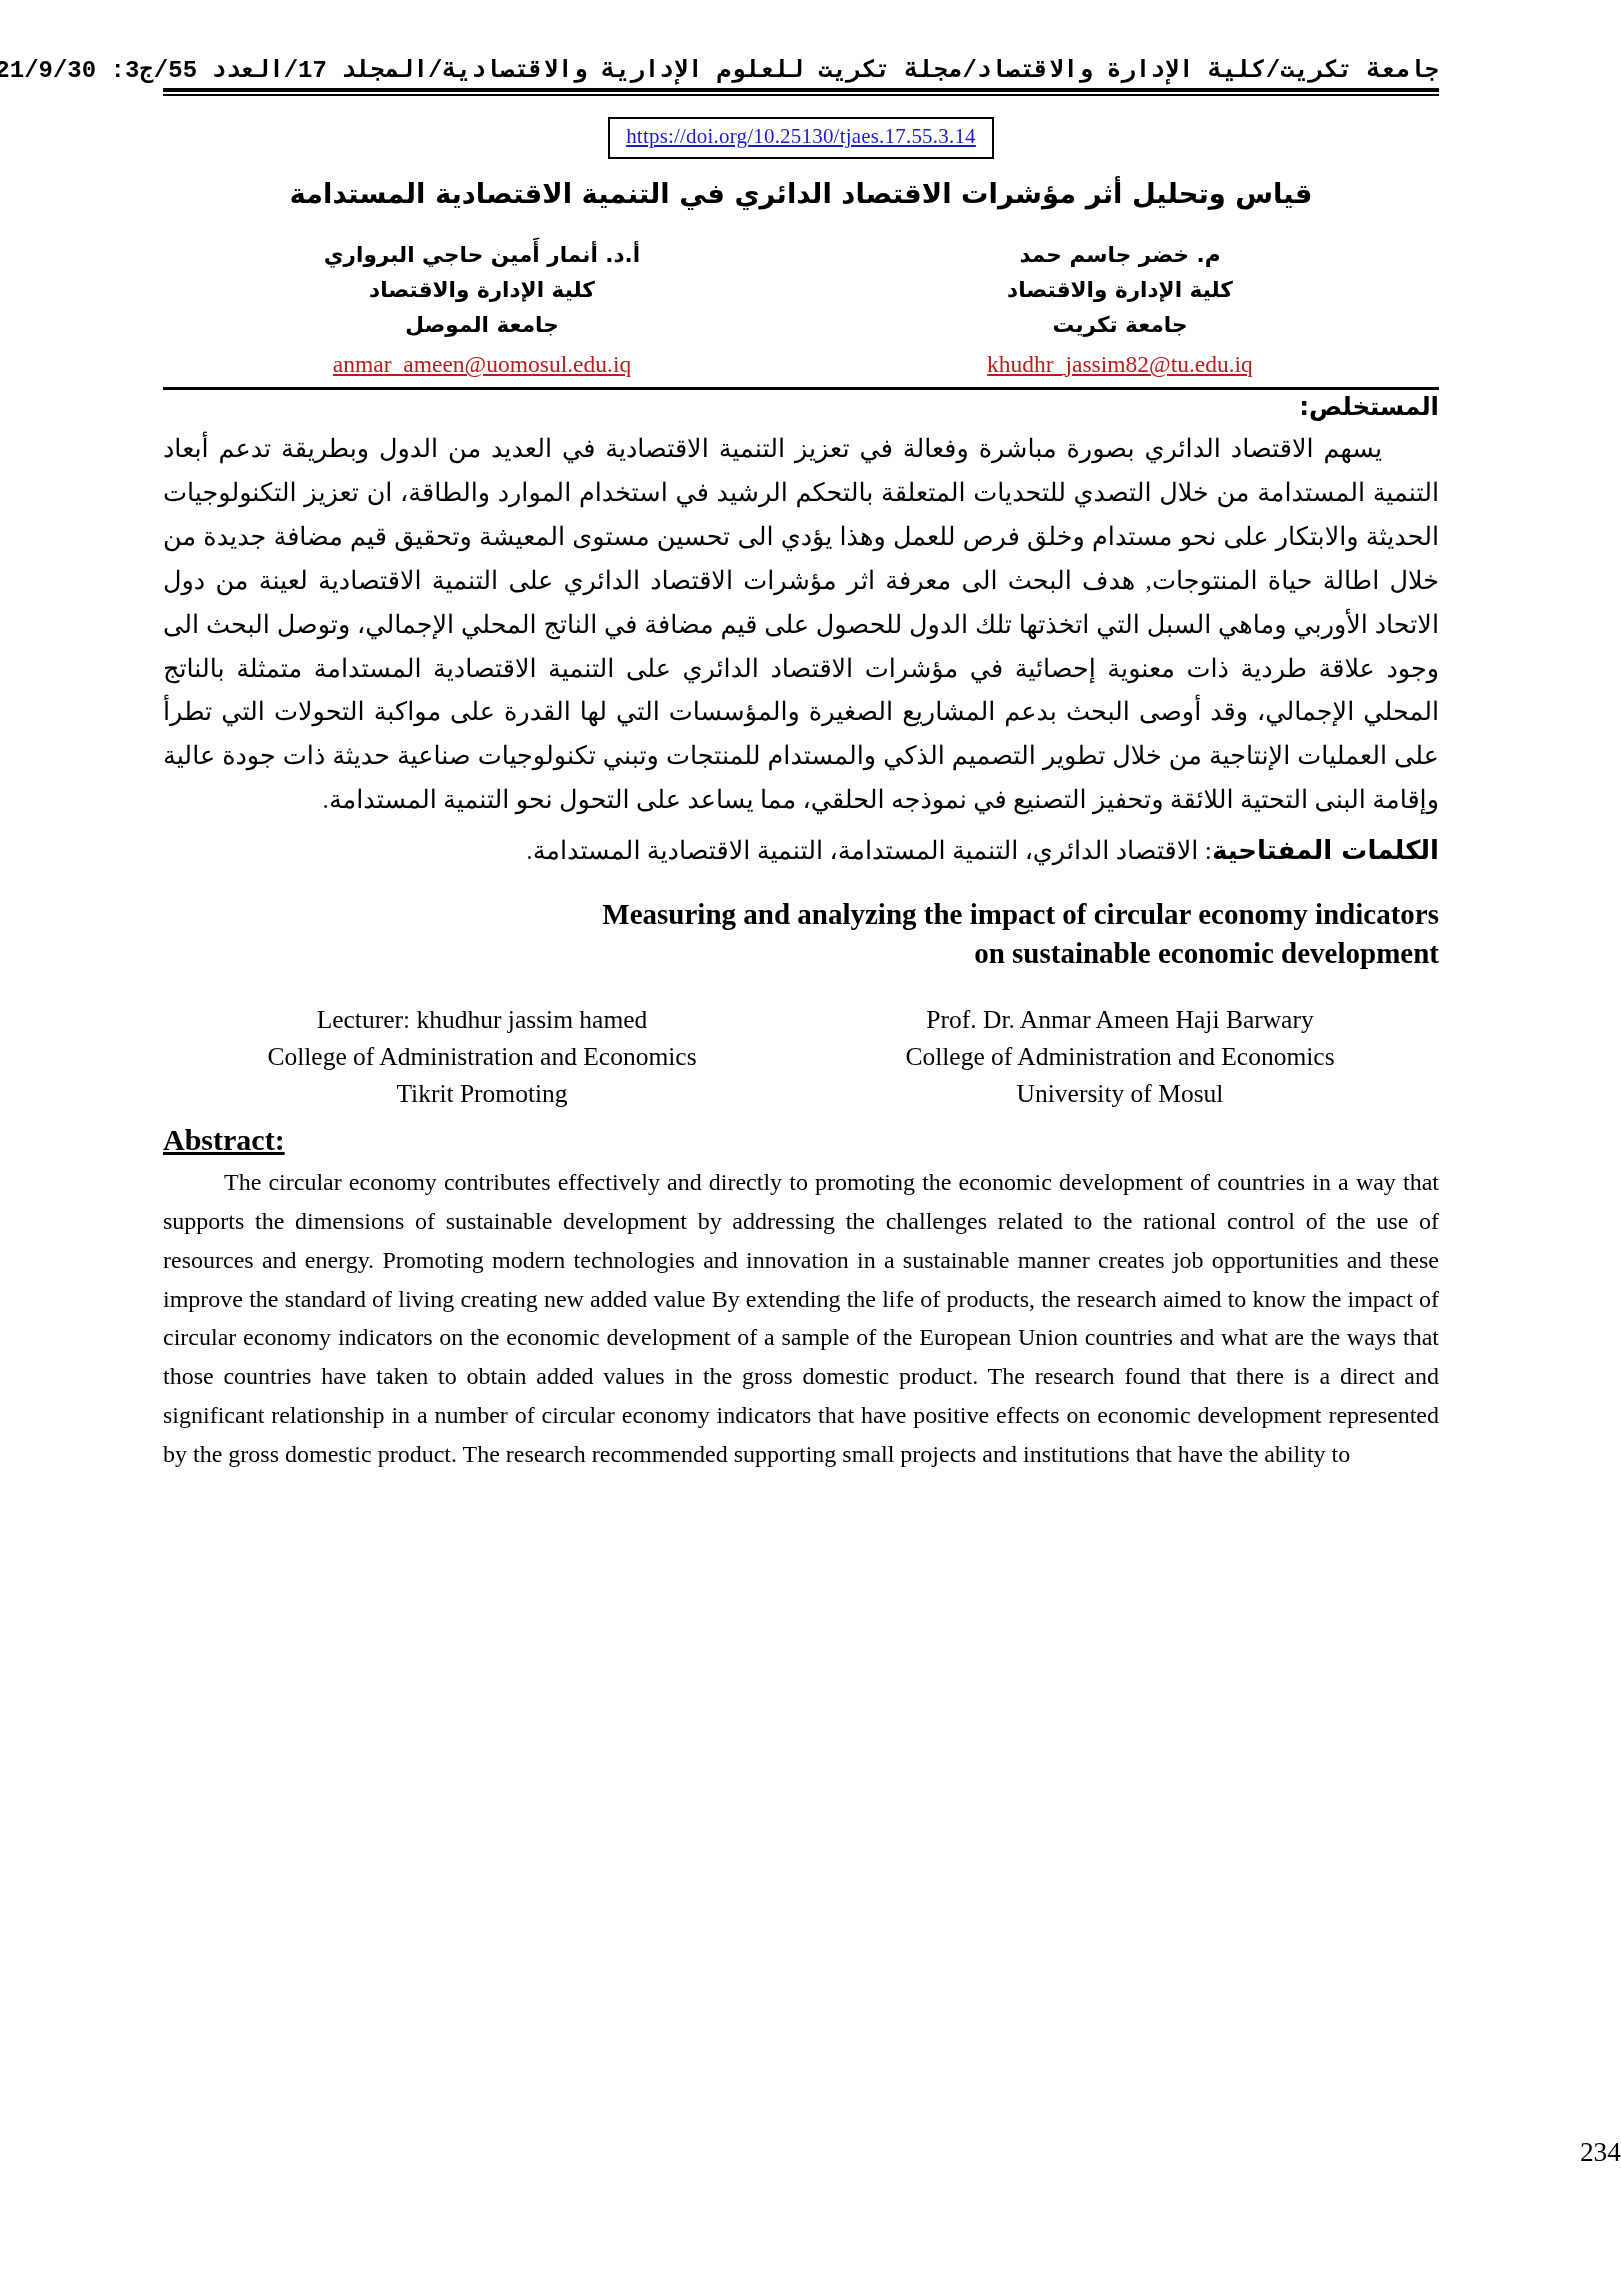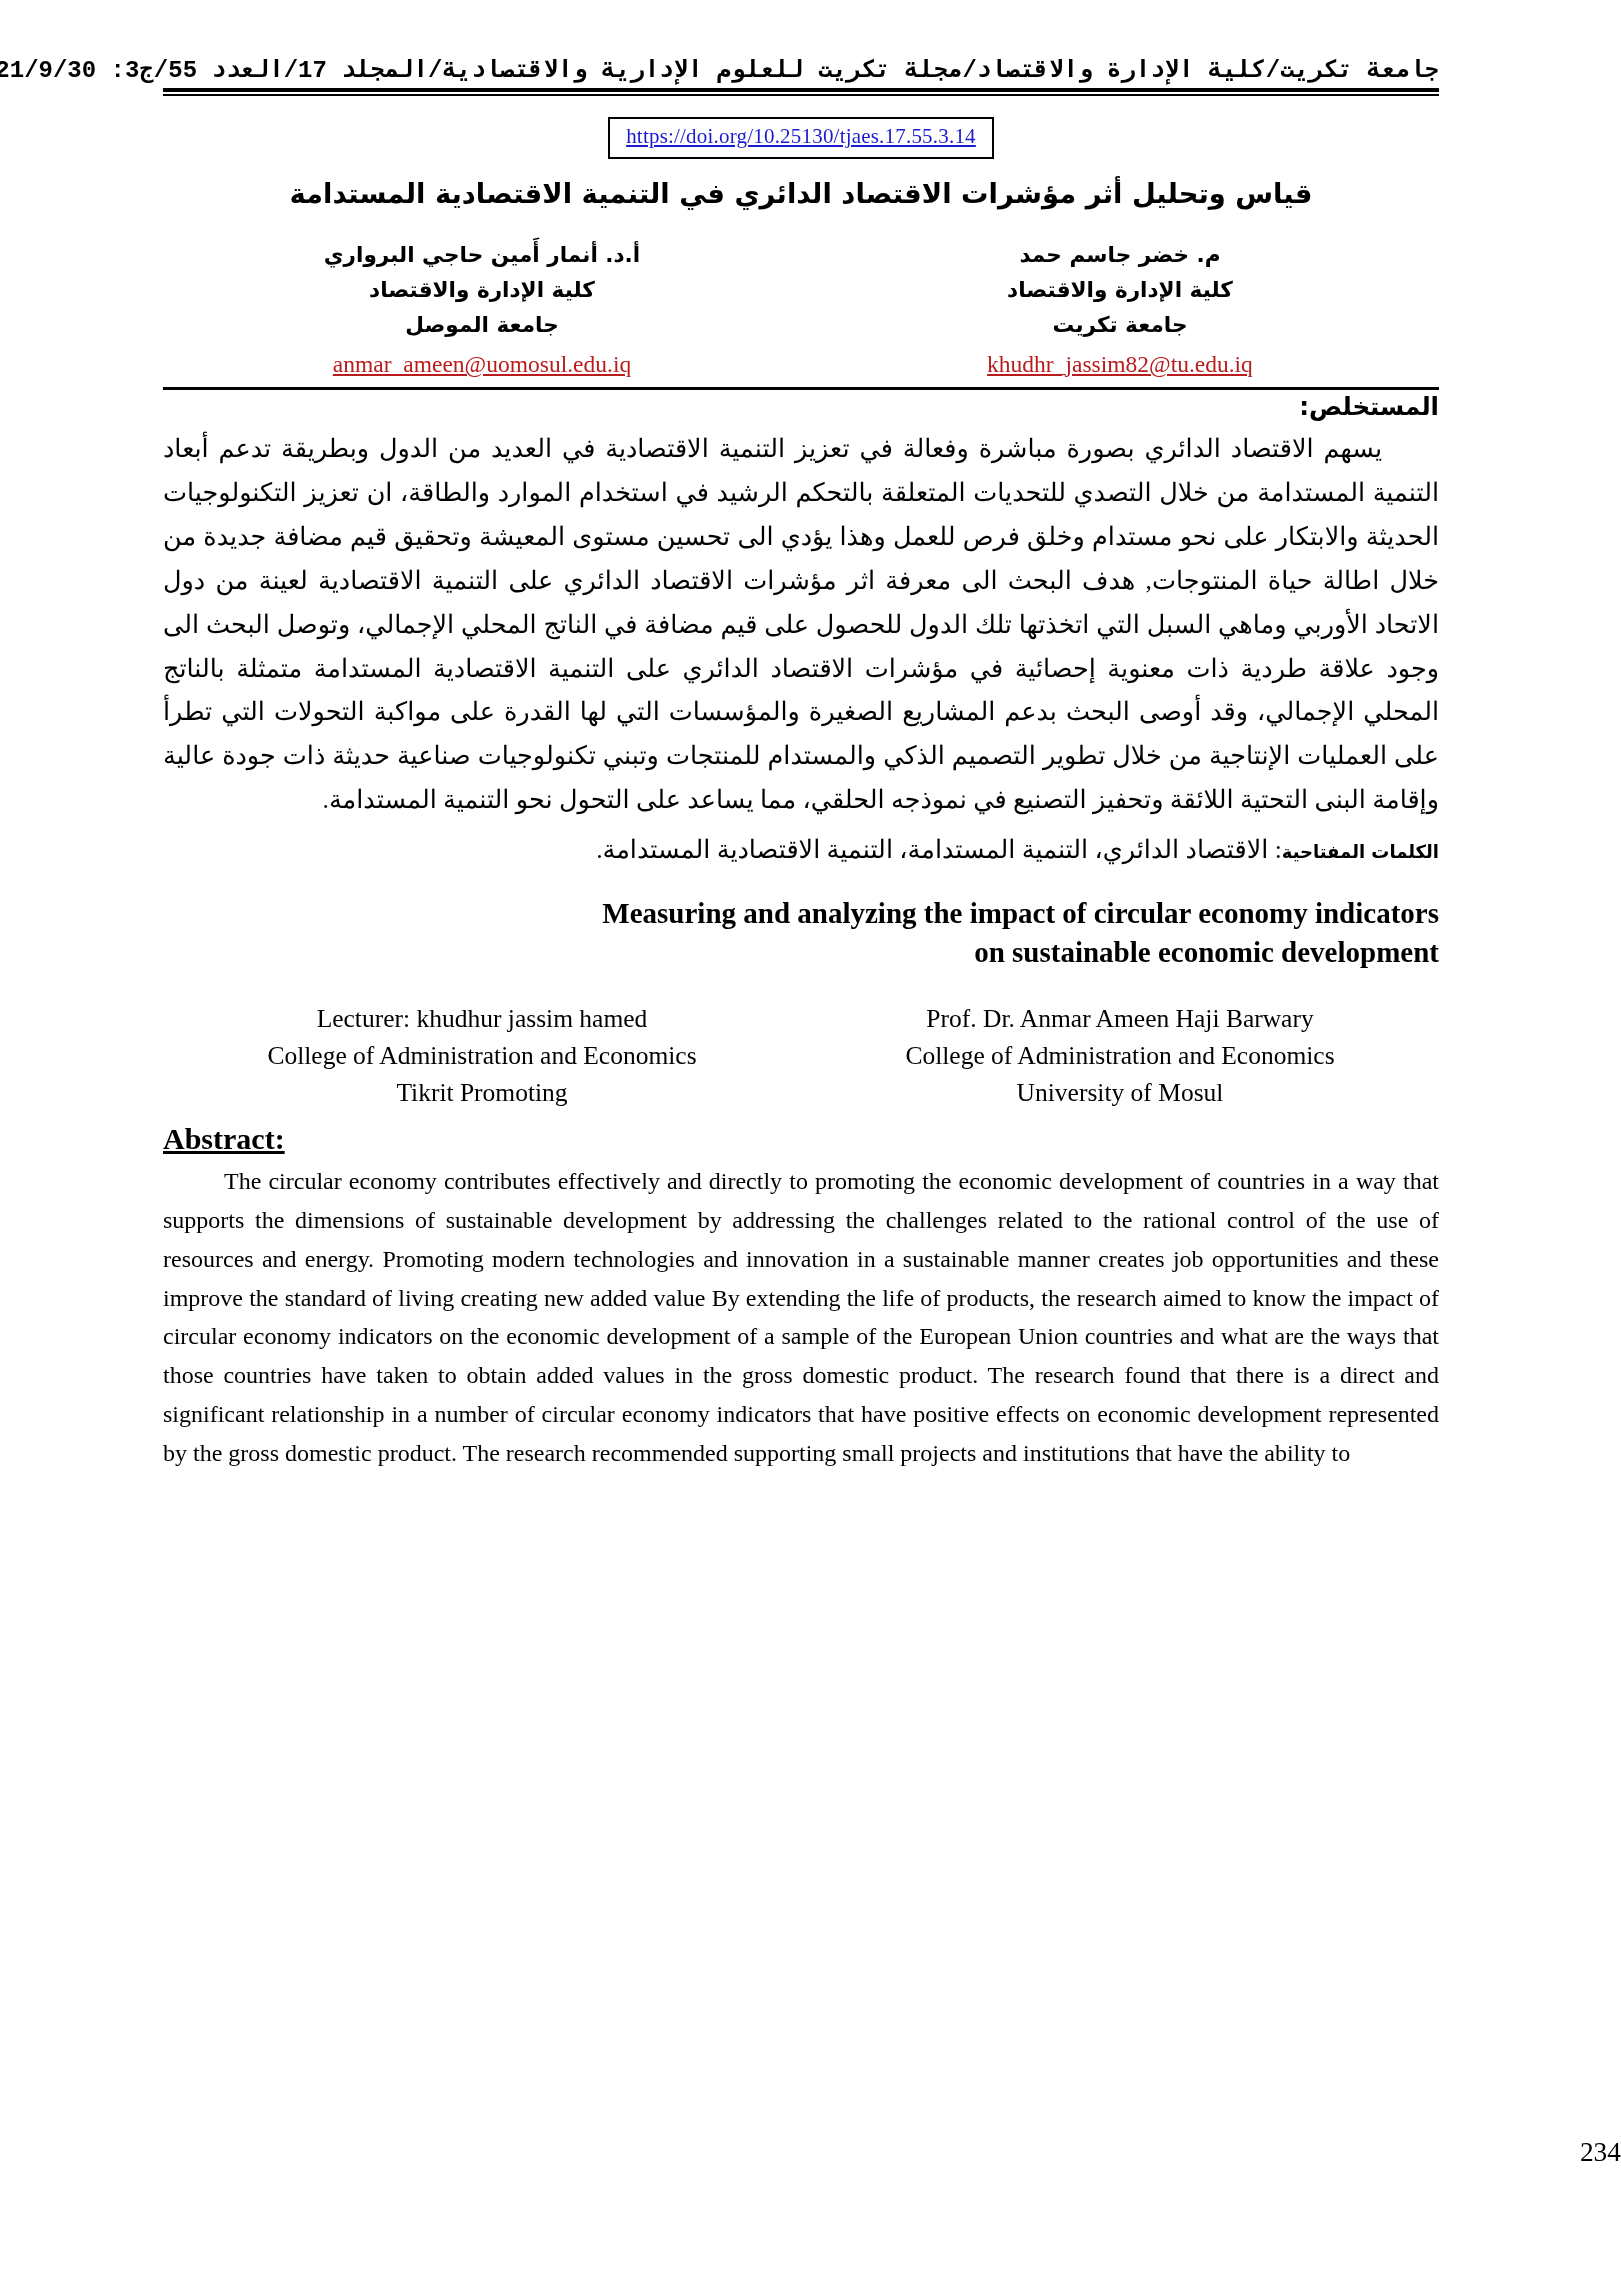--- a/index.html
+++ b/index.html
@@ -123,21 +123,21 @@
   .ar-keywords {
     direction: rtl;
     text-align: right;
     font-family: "Liberation Serif", "DejaVu Serif", serif;
     font-size: 25.5px;
     line-height: 1.6;
     margin-top: 7.8px;
   }
   .ar-keywords b {
     font-family: "DejaVu Sans", "Liberation Sans", sans-serif;
-    font-size: 18px;
+    font-size: 26px;
   }
 
   
   .en-title {
     text-align: right;
     font-weight: bold;
     font-size: 29px;
     line-height: 1.35;
     margin: 23.5px 0 29px 0;
   }

